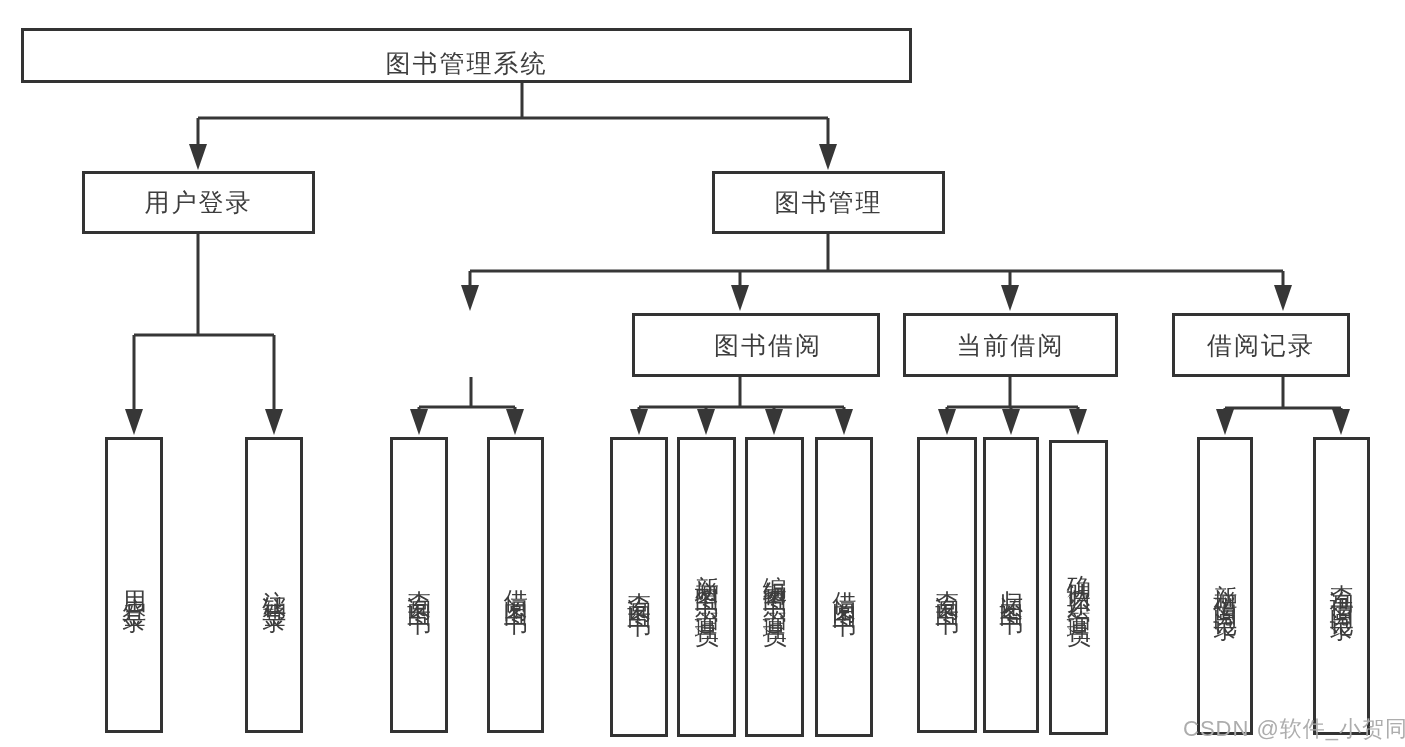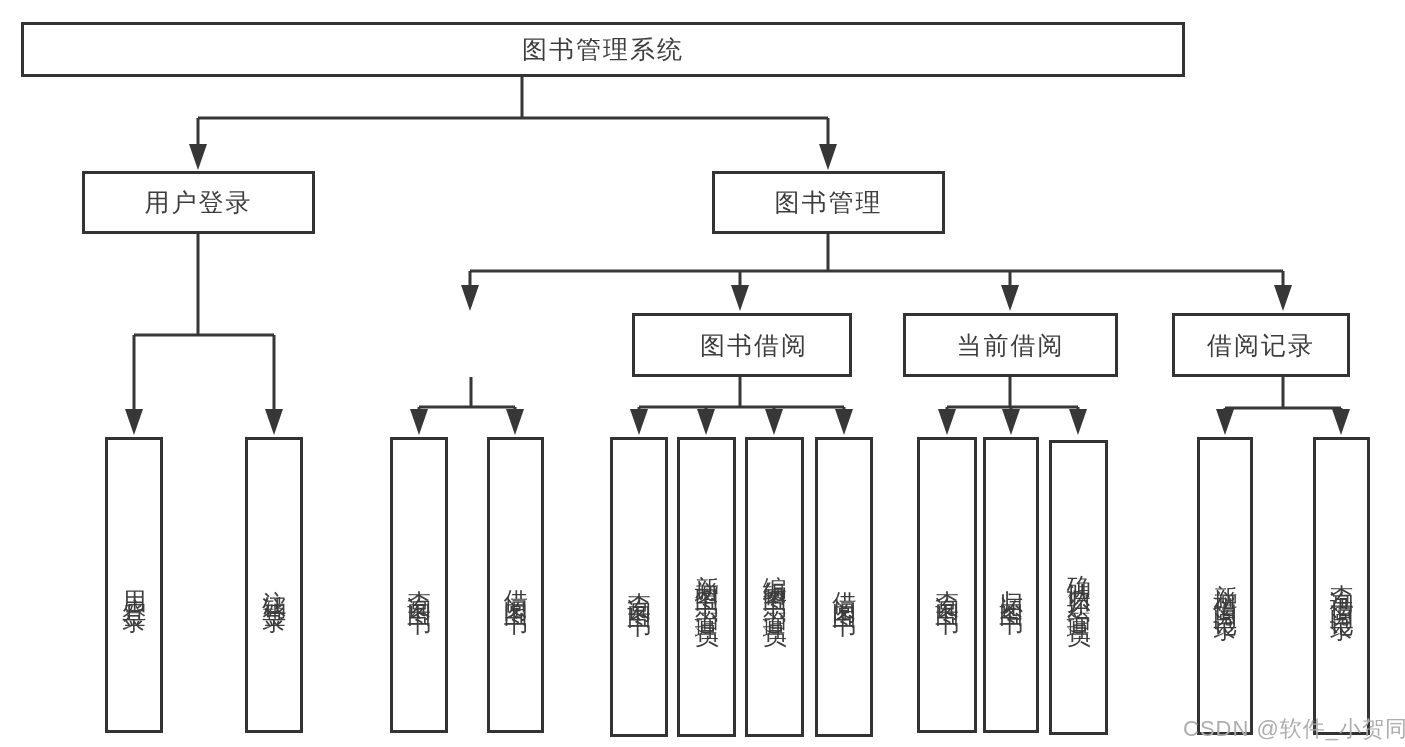--- a/index.html
+++ b/index.html
@@ -88,32 +88,32 @@
       <use href="#arr" x="774" y="435"></use>
       <use href="#arr" x="844" y="435"></use>
       <use href="#arr" x="947" y="435"></use>
       <use href="#arr" x="1011" y="435"></use>
       <use href="#arr" x="1078" y="435"></use>
       <use href="#arr" x="1225" y="435"></use>
       <use href="#arr" x="1341" y="435"></use>
     </g>
   </svg>
 
-  <div class="node h" style="left:21px; top:22px; width:1164px; height:55px;">
+  <div class="node h" style="left:21px; top:28px; width:891px; height:55px;align-items:flex-end;">
     <span class="lbl">图书管理系统</span>
   </div>
 
   <div class="node h" style="left:82px; top:171px; width:233px; height:63px;">
     <span class="lbl">用户登录</span>
   </div>
   <div class="node h" style="left:712px; top:171px; width:233px; height:63px;">
     <span class="lbl">图书管理</span>
   </div>
 
-  <div class="node h" style="left:632px; top:313px; width:220px; height:64px;padding-left:24px;">
+  <div class="node h" style="left:632px; top:313px; width:248px; height:64px;padding-left:24px;">
     <span class="lbl">图书借阅</span>
   </div>
   <div class="node h" style="left:903px; top:313px; width:215px; height:64px;">
     <span class="lbl">当前借阅</span>
   </div>
   <div class="node h" style="left:1172px; top:313px; width:178px; height:64px;">
     <span class="lbl">借阅记录</span>
   </div>
 
   <div class="node v" style="left:105px; top:437px; width:58px; height:296px;">

